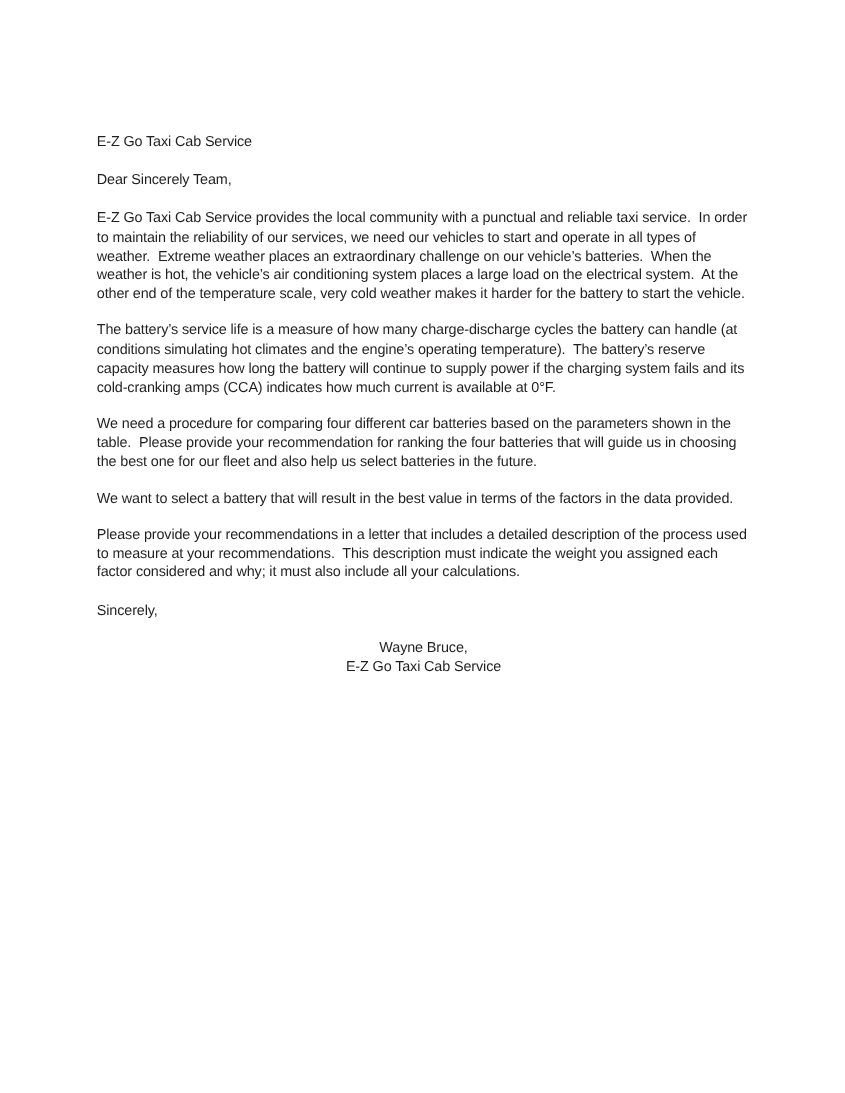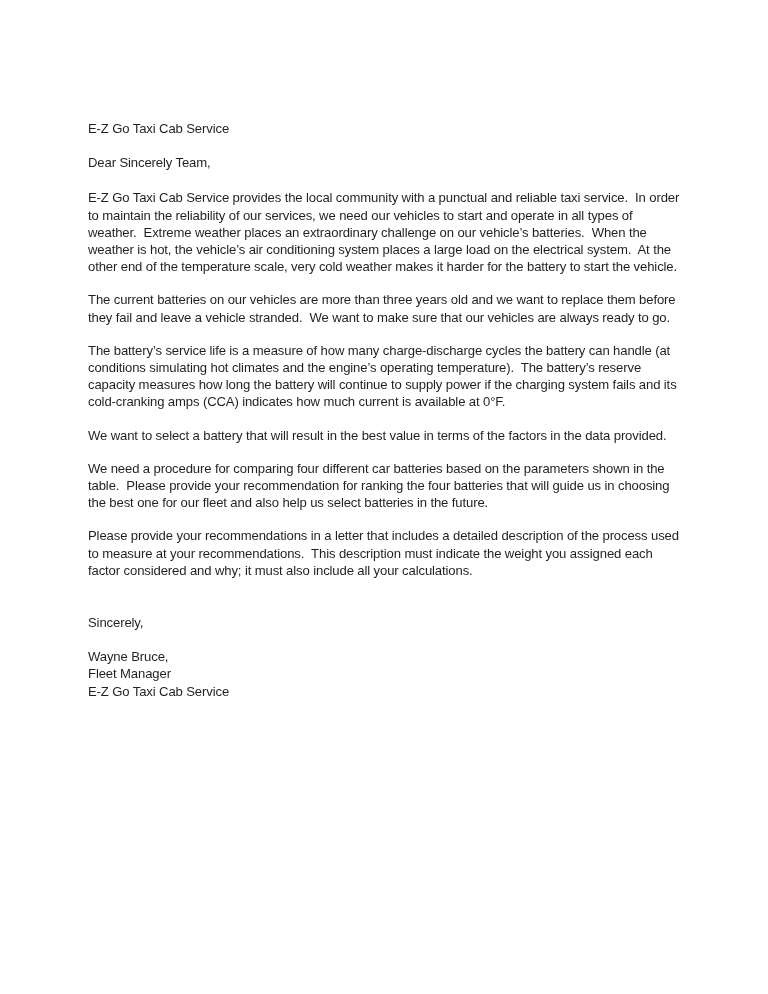--- a/index.html
+++ b/index.html
@@ -48,51 +48,50 @@
     font-size: 13.1px;
     line-height: 17.2px;
     letter-spacing: -0.12px;
     color: #231f20;
     white-space: pre-wrap;
   }
   p.para.first-body {
     margin-top: 18px;
   }
   .closing {
-    margin-top: 35px;
+    margin-top: 17px;
   }
   .signature {
     margin-top: 17px;
   }
   .signature .sig-line {
     display: block;
     white-space: pre;
+    text-align: center;
   }
 </style>
 </head>
 <body>
 
 <div class="page">
   <div class="letter">
 
     <div class="block sender-address">
       <span class="addr-line">E-Z Go Taxi Cab Service</span>
     </div>
 
     <div class="block salutation">Dear Sincerely Team,</div>
 
     <p class="para first-body">E-Z Go Taxi Cab Service provides the local community with a punctual and reliable taxi service.  In order to maintain the reliability of our services, we need our vehicles to start and operate in all types of weather.  Extreme weather places an extraordinary challenge on our vehicle’s batteries.  When the weather is hot, the vehicle’s air conditioning system places a large load on the electrical system.  At the other end of the temperature scale, very cold weather makes it harder for the battery to start the vehicle.</p>
-    <p class="para">The current batteries on our vehicles are more than three years old and we want to replace them before they fail and leave a vehicle stranded.  We want to make sure that our vehicles are always ready to go.</p>
     <p class="para">The battery’s service life is a measure of how many charge-discharge cycles the battery can handle (at conditions simulating hot climates and the engine’s operating temperature).  The battery’s reserve capacity measures how long the battery will continue to supply power if the charging system fails and its cold-cranking amps (CCA) indicates how much current is available at 0°F.</p>
+    <p class="para">We need a procedure for comparing four different car batteries based on the parameters shown in the table.  Please provide your recommendation for ranking the four batteries that will guide us in choosing the best one for our fleet and also help us select batteries in the future.</p>
     <p class="para">We want to select a battery that will result in the best value in terms of the factors in the data provided.</p>
-    <p class="para">We need a procedure for comparing four different car batteries based on the parameters shown in the table.  Please provide your recommendation for ranking the four batteries that will guide us in choosing the best one for our fleet and also help us select batteries in the future.</p>
     <p class="para">Please provide your recommendations in a letter that includes a detailed description of the process used to measure at your recommendations.  This description must indicate the weight you assigned each factor considered and why; it must also include all your calculations.</p>
 
     <div class="block closing">Sincerely,</div>
 
     <div class="block signature">
       <span class="sig-line">Wayne Bruce,</span>
-      <span class="sig-line">Fleet Manager</span>
       <span class="sig-line">E-Z Go Taxi Cab Service</span>
     </div>
 
   </div>
 </div>
 
 </body></html>

